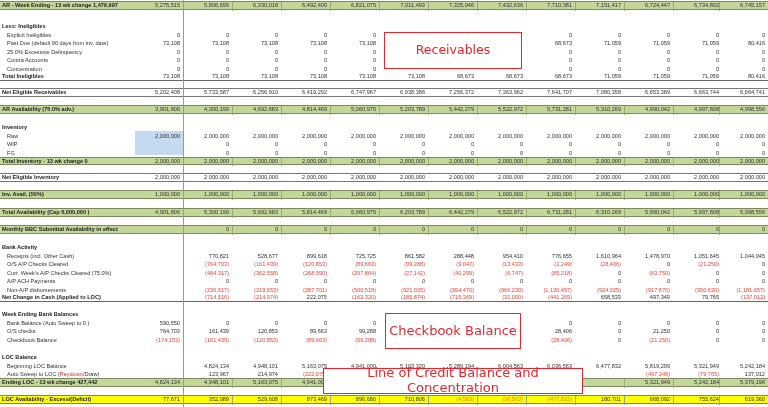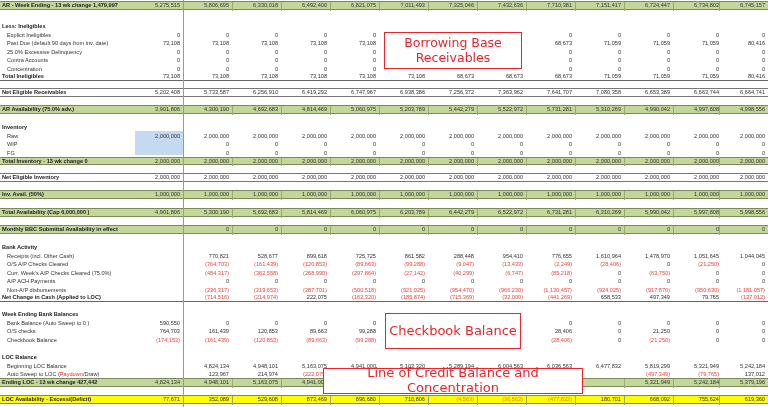--- a/index.html
+++ b/index.html
@@ -627,21 +627,20 @@
         <span class="colsep" style="left: 477px;"></span>
         <span class="colsep" style="left: 526px;"></span>
         <span class="colsep" style="left: 575px;"></span>
         <span class="colsep" style="left: 624px;"></span>
         <span class="colsep" style="left: 673px;"></span>
         <span class="colsep" style="left: 719px;"></span>
       </div>
     </div>
 
   <div class="annot annot-bb">
-    <span>Borrowing Base</span>
     <span>Receivables</span>
   </div>
   <div class="annot annot-cb">
     <span>Checkbook Balance</span>
   </div>
   <div class="annot annot-loc">
     <span>Line of Credit Balance and Concentration</span>
   </div>
 </div>
 

